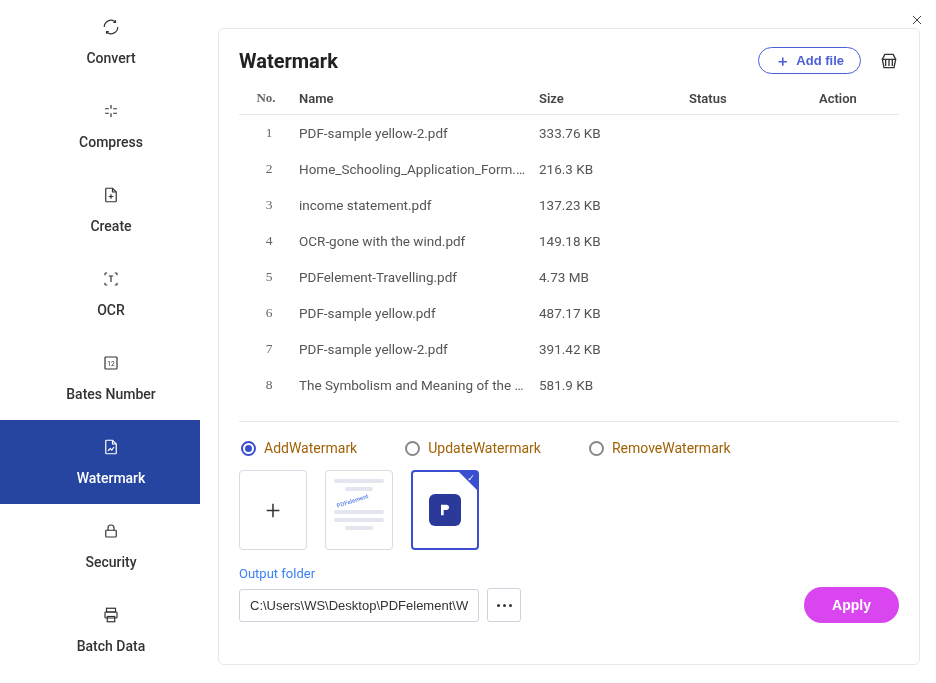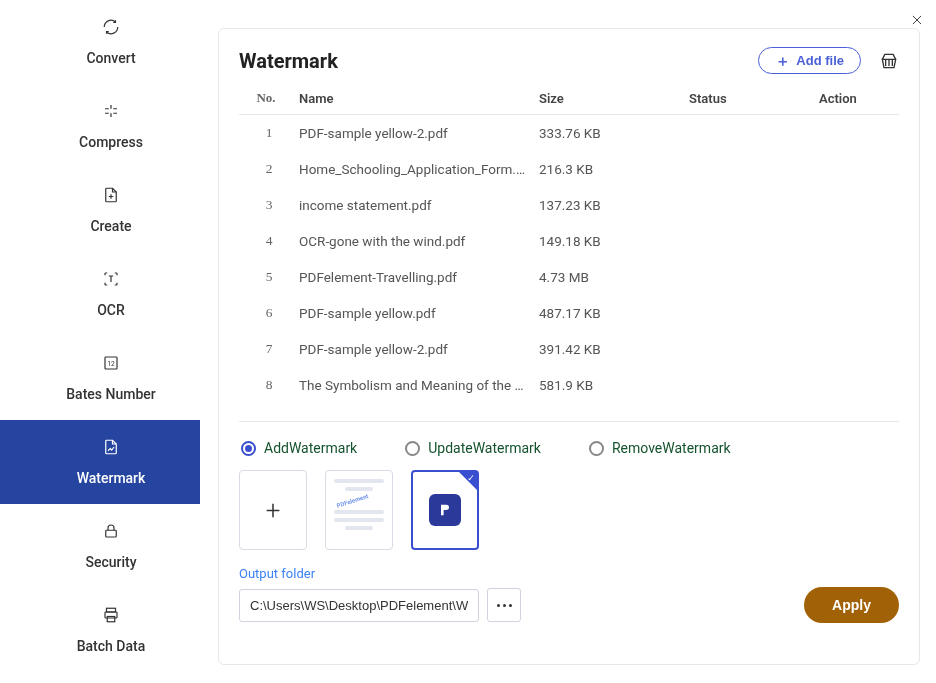--- a/index.html
+++ b/index.html
@@ -149,21 +149,21 @@
     display: flex;
     gap: 48px;
     align-items: center;
     padding: 4px 0 14px 2px;
   }
   .radio-opt {
     display: flex;
     align-items: center;
     gap: 8px;
     cursor: pointer;
-    color: #14532d;
+    color: #a16207;
     font-size: 14px;
   }
   .radio-dot {
     width: 15px; height: 15px; border: 2px solid #888; border-radius: 50%;
     display:flex; align-items:center; justify-content:center;
   }
   .radio-opt.selected .radio-dot { border-color: #3a4fd0; }
   .radio-opt.selected .radio-dot::after {
     content:""; width:7px; height:7px; background:#3a4fd0; border-radius:50%;
   }
@@ -235,21 +235,21 @@
     background:#fff;
   }
   .more-btn {
     width:34px; height:34px;
     border:1px solid #cfd3de; border-radius:3px; background:#fff;
     display:flex; align-items:center; justify-content:center; gap:3px;
     cursor:pointer;
   }
   .more-btn span{width:3px;height:3px;background:#333;border-radius:50%;}
   .apply-btn{
-    background:#a16207; color:#fff; border:none; border-radius:18px;
+    background:#d946ef; color:#fff; border:none; border-radius:18px;
     padding:10px 28px; font-size:14px; font-weight:600; cursor:pointer;
   }
 </style>
 </head>
 <body>
 
 <div class="app">
 
   <div class="sidebar">
 

